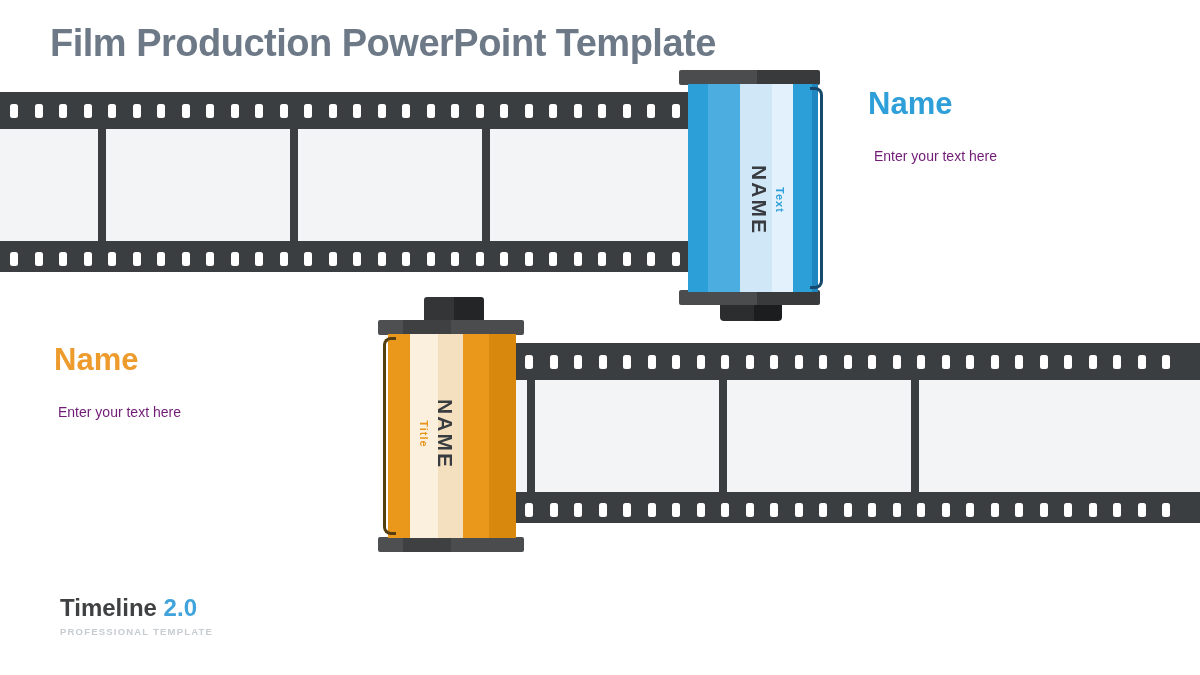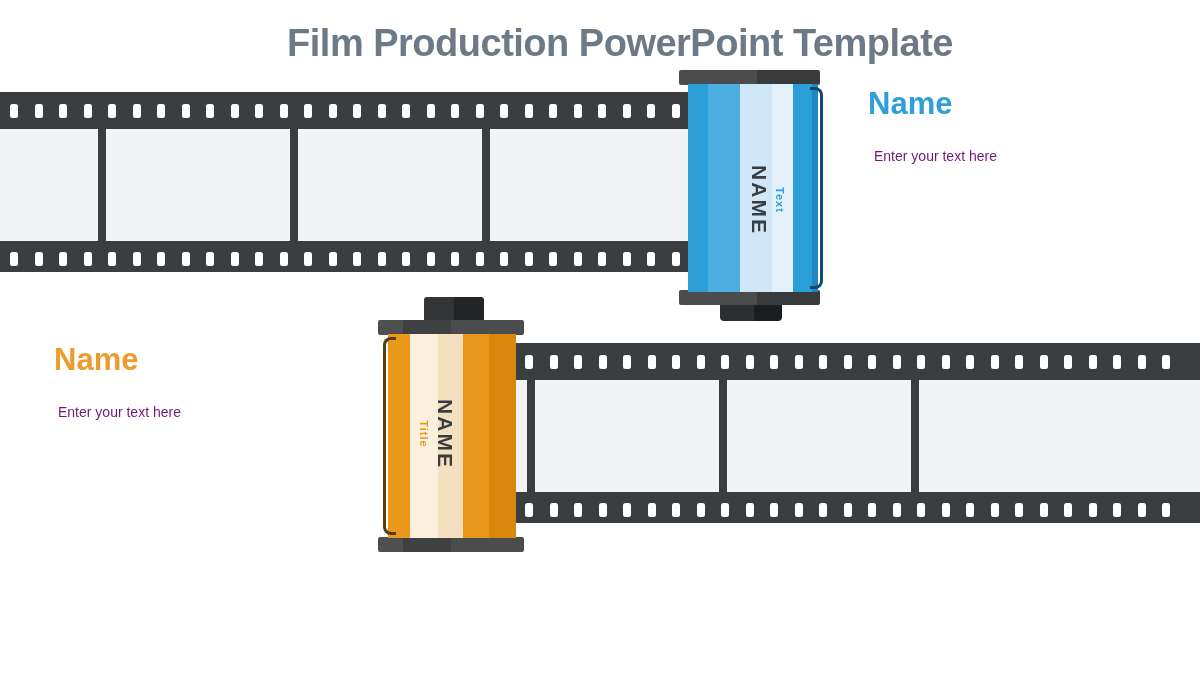--- a/index.html
+++ b/index.html
@@ -2,21 +2,21 @@
 <html><head>
 <meta charset="utf-8">
 <style>
   html,body{margin:0;padding:0;background:#fff;}
   .stage{
     position:relative;width:1200px;height:675px;background:#ffffff;overflow:hidden;
     font-family:"Liberation Sans",sans-serif;
   }
   
   .slide-title{
-    position:absolute;left:0;right:0;top:22px;text-align:center;padding-left:40px;
+    position:absolute;left:0;right:0;top:22px;text-align:left;padding-left:50px;
     font-size:38px;font-weight:bold;color:#6d7987;letter-spacing:-0.5px;
   }
   
   .filmstrip{position:absolute;height:180px;background:#3b3e40;z-index:1;}
   .filmstrip-top{left:0;top:92px;width:700px;}
   .filmstrip-bottom{left:515px;top:343px;width:685px;}
   .holes{position:absolute;left:10px;right:10px;height:14px;display:flex;gap:16.5px;overflow:hidden;}
   .holes-top{top:12px;}
   .holes-bottom{top:160px;}
   .hole{flex:0 0 8px;width:8px;height:14px;background:#ffffff;border-radius:2.5px;}
@@ -244,14 +244,18 @@
       </div>
     </div>
   </div>
 
   <div class="entry-heading entry-heading-blue">Name</div>
   <div class="entry-desc entry-desc-blue">Enter your text here</div>
 
   <div class="entry-heading entry-heading-orange">Name</div>
   <div class="entry-desc entry-desc-orange">Enter your text here</div>
 
+  <div class="footer">
+    <div class="footer-line1"><span>Timeline</span> <span class="footer-version">2.0</span></div>
+    <div class="footer-tagline">PROFESSIONAL TEMPLATE</div>
+  </div>
 
 </div>
 
 </body></html>

